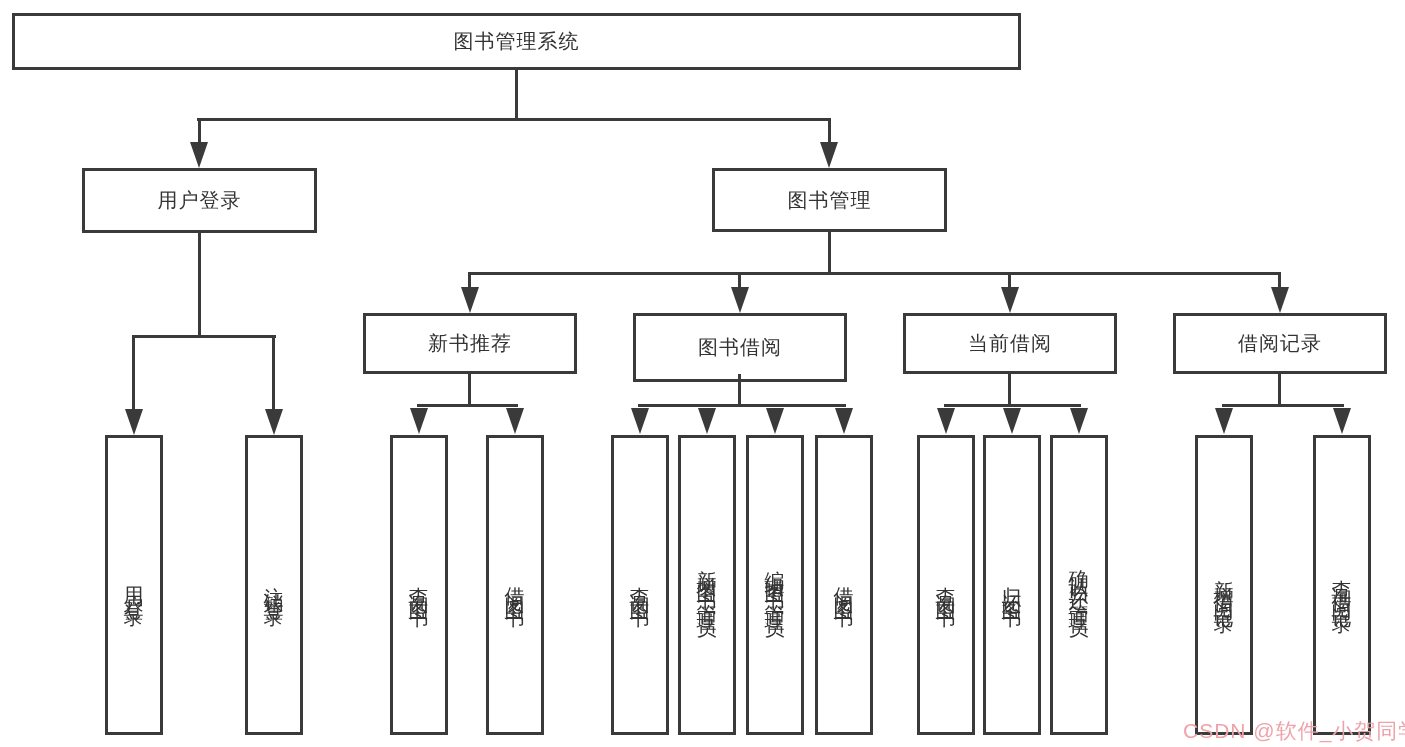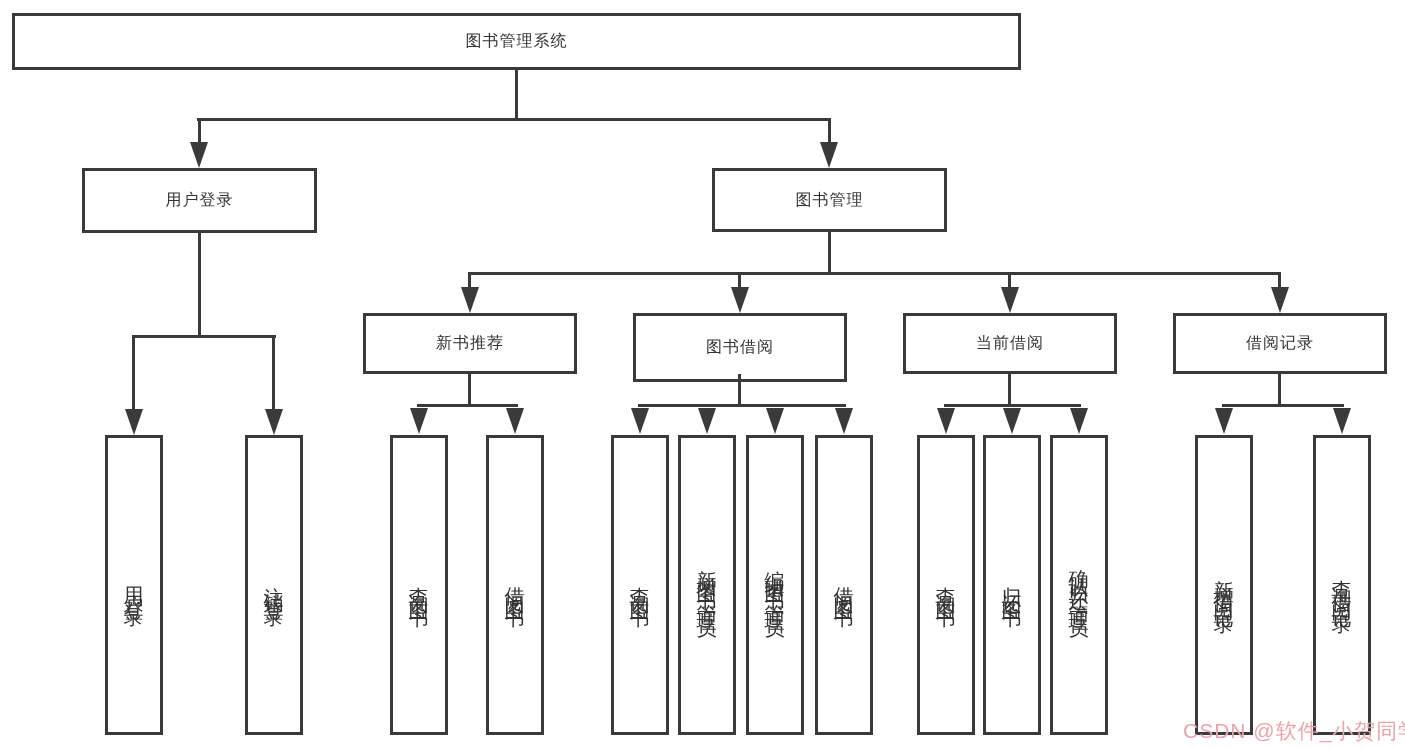--- a/index.html
+++ b/index.html
@@ -20,21 +20,21 @@
     background: var(--background);
     overflow: hidden;
   }
   .hbox {
     position: absolute;
     border: 3px solid var(--line);
     background: #fff;
     display: flex;
     align-items: center;
     justify-content: center;
-    font-size: 16px;
+    font-size: 20px;
     color: var(--text);
     letter-spacing: 1px;
   }
   .vbox {
     position: absolute;
     top: 435px;
     width: 58px;
     height: 300px;
     border: 3px solid var(--line);
     background: #fff;

